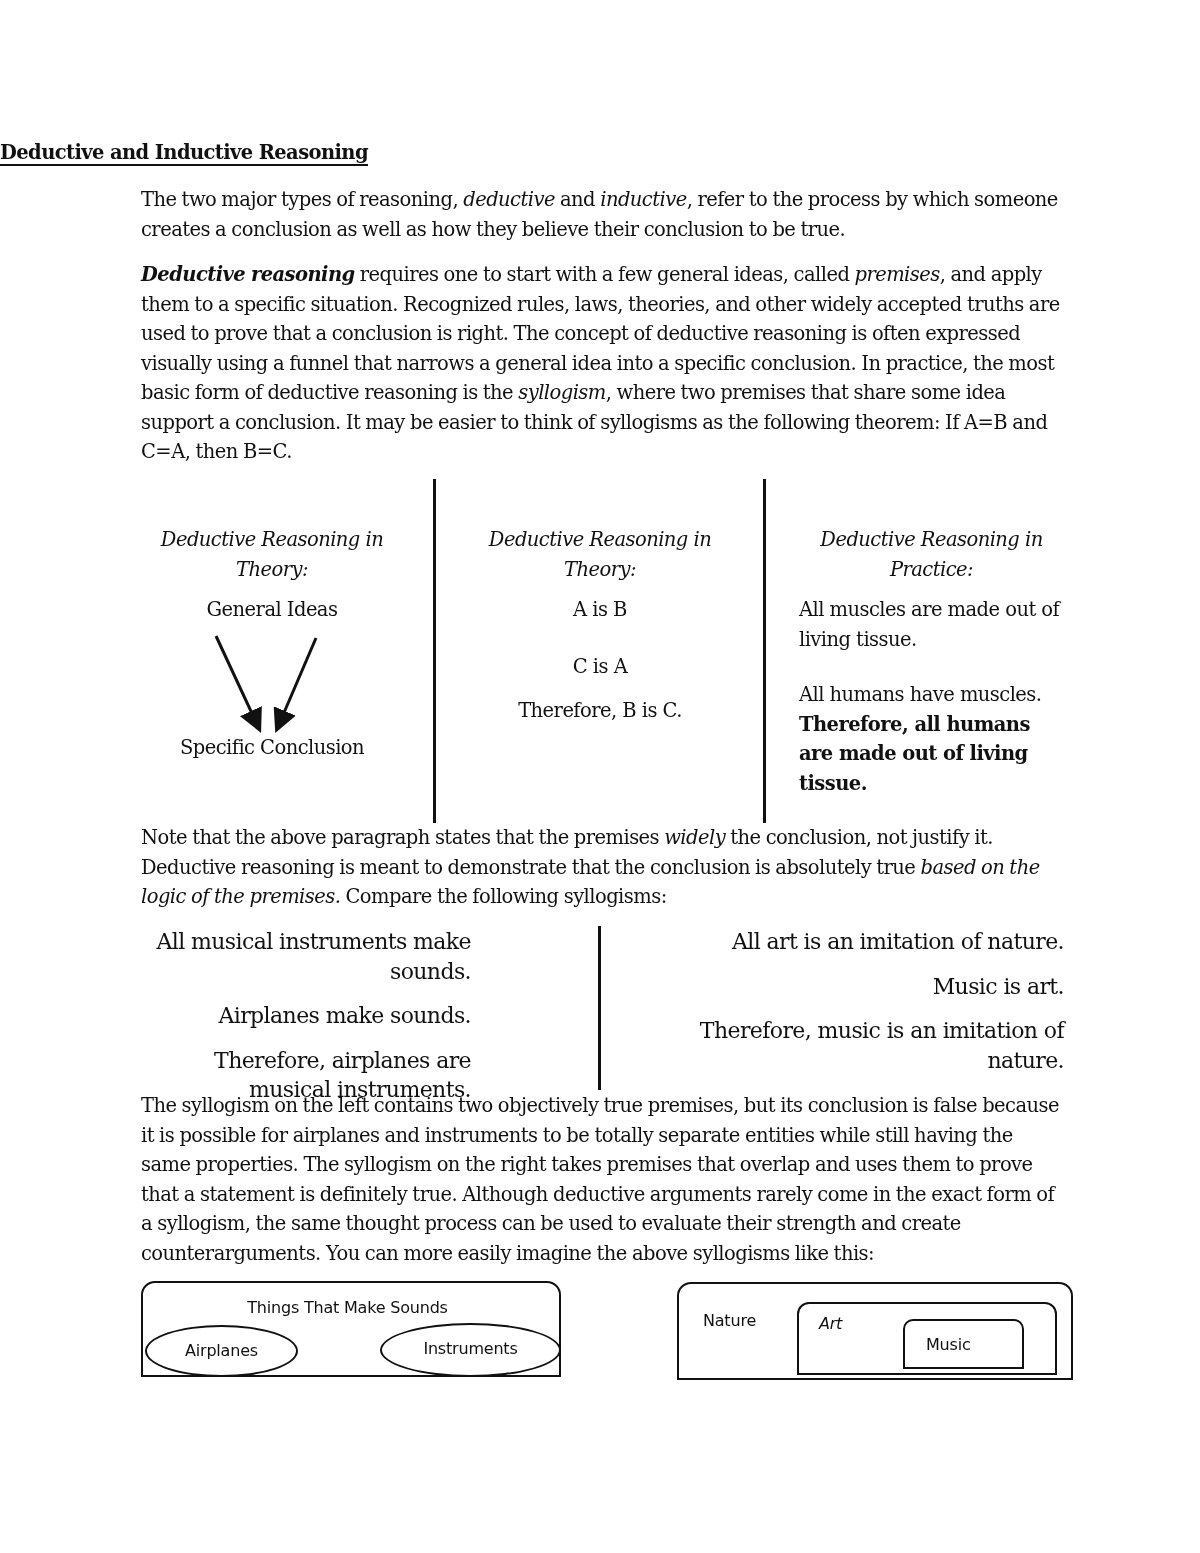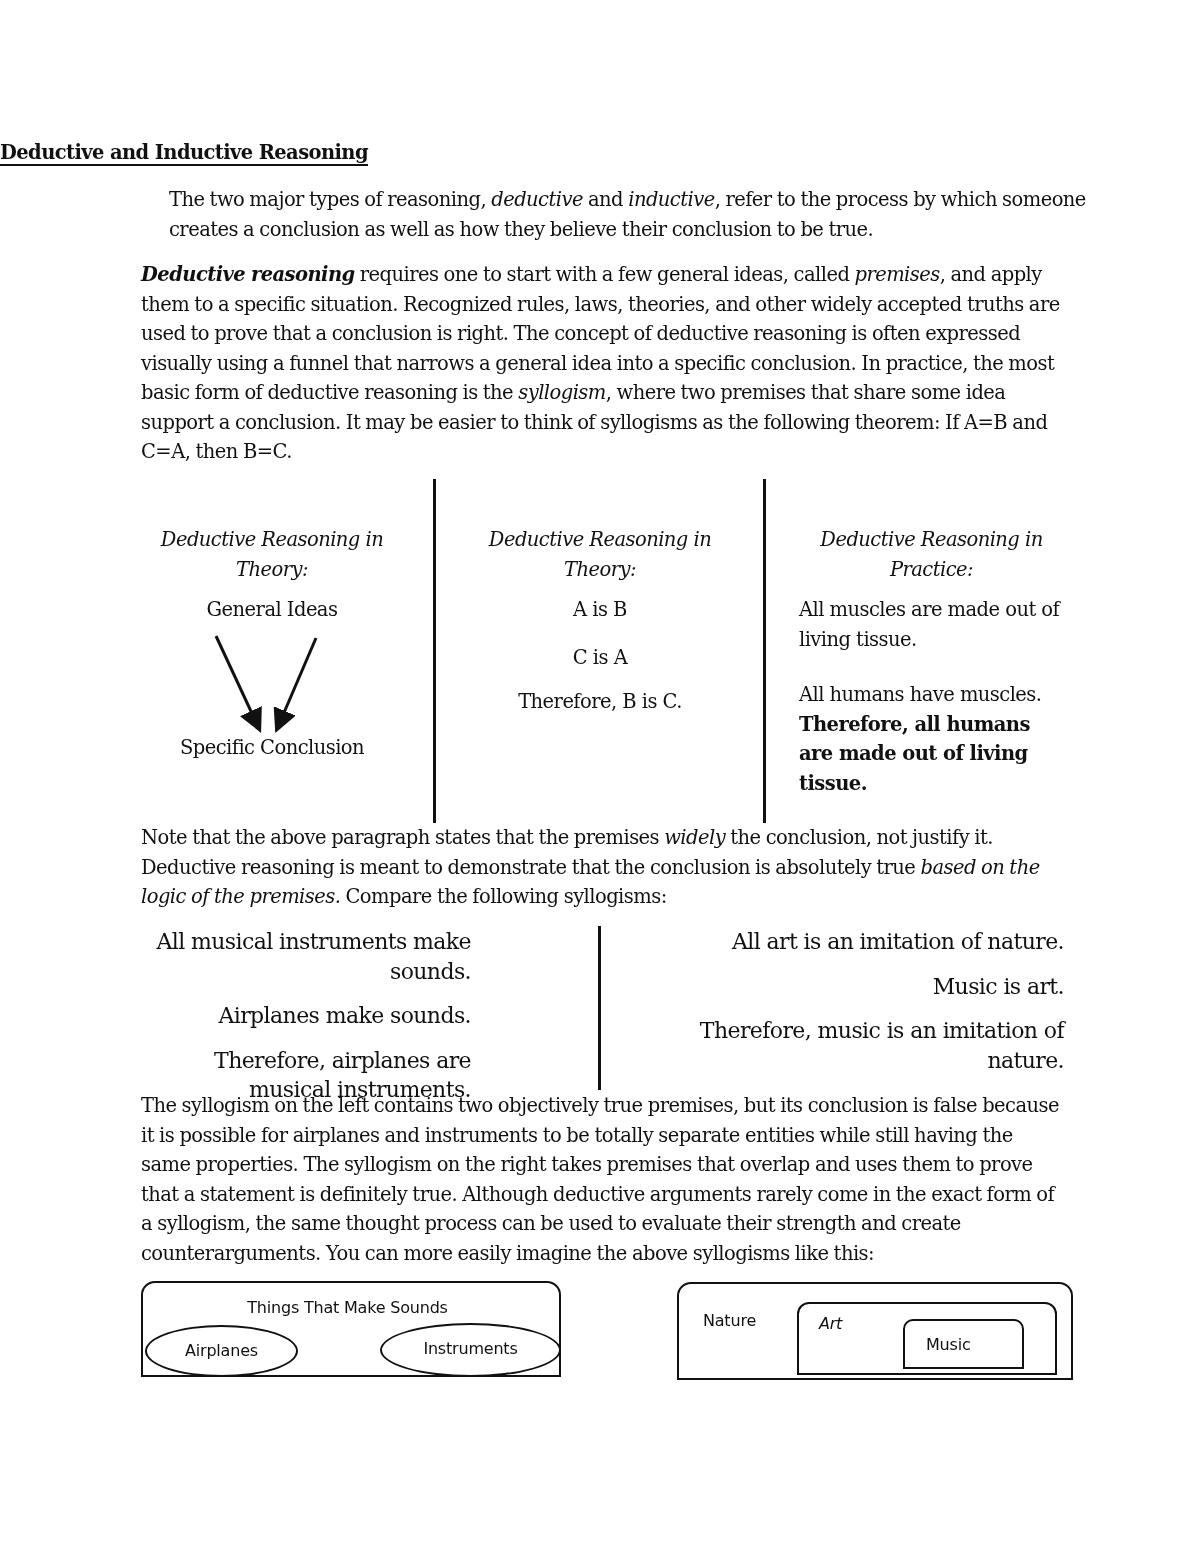--- a/index.html
+++ b/index.html
@@ -18,21 +18,21 @@
   .col .hdr { font-style:italic; text-align:center; line-height:30px; }
   .col .c { text-align:center; }
   .syl { position:absolute; font-size:22px; line-height:29.5px; letter-spacing:-0.6px;text-align:right; }
   .box-font { font-family:"DejaVu Sans","Liberation Sans",sans-serif; font-size:16px; letter-spacing:-0.2px; }
 </style>
 </head>
 <body>
 
 <div class="title"><span>Deductive and Inductive Reasoning</span></div>
 
-<p class="p" style="top:185px;margin-left:28px;"><span>The two major types of reasoning, </span><em>deductive</em><span> and </span><em>inductive</em><span>, refer to the process by which someone creates a conclusion as well as how they believe their conclusion to be true.</span></p>
+<p class="p" style="top:185px;"><span>The two major types of reasoning, </span><em>deductive</em><span> and </span><em>inductive</em><span>, refer to the process by which someone creates a conclusion as well as how they believe their conclusion to be true.</span></p>
 
 <p class="p" style="top:260px;"><span class="bi">Deductive reasoning</span><span> requires one to start with a few general ideas, called </span><em>premises</em><span>, and apply them to a specific situation. Recognized rules, laws, theories, and other widely accepted truths are used to prove that a conclusion is right. The concept of deductive reasoning is often expressed visually using a funnel that narrows a general idea into a specific conclusion. In practice, the most basic form of deductive reasoning is the </span><em>syllogism</em><span>, where two premises that share some idea support a conclusion. It may be easier to think of syllogisms as the following theorem: If A=B and C=A, then B=C.</span></p>
 
 <div class="vline" style="left:433px; top:479px; height:344px;"></div>
 <div class="vline" style="left:763px; top:479px; height:344px;"></div>
 
 <div class="col" style="left:141px; top:525px; width:262px;">
   <div class="hdr">
     <div>Deductive Reasoning in</div>
     <div>Theory:</div>
@@ -51,21 +51,21 @@
 <div class="col" style="left:141px; top:733px; width:262px;">
   <div class="c">Specific Conclusion</div>
 </div>
 
 <div class="col" style="left:460px; top:525px; width:280px;">
   <div class="hdr">
     <div>Deductive Reasoning in</div>
     <div>Theory:</div>
   </div>
   <div class="c" style="margin-top:10px;">A is B</div>
-  <div class="c" style="margin-top:18px;">C is A</div>
+  <div class="c" style="margin-top:27px;">C is A</div>
   <div class="c" style="margin-top:15px;">Therefore, B is C.</div>
 </div>
 
 <div class="col" style="left:799px; top:525px; width:262px;">
   <div class="hdr" style="margin-left:-10px; width:285px;">
     <div>Deductive Reasoning in</div>
     <div>Practice:</div>
   </div>
   <div style="margin-top:10px;">All muscles are made out of living tissue.</div>
   <div style="margin-top:26px;">All humans have muscles.</div>

